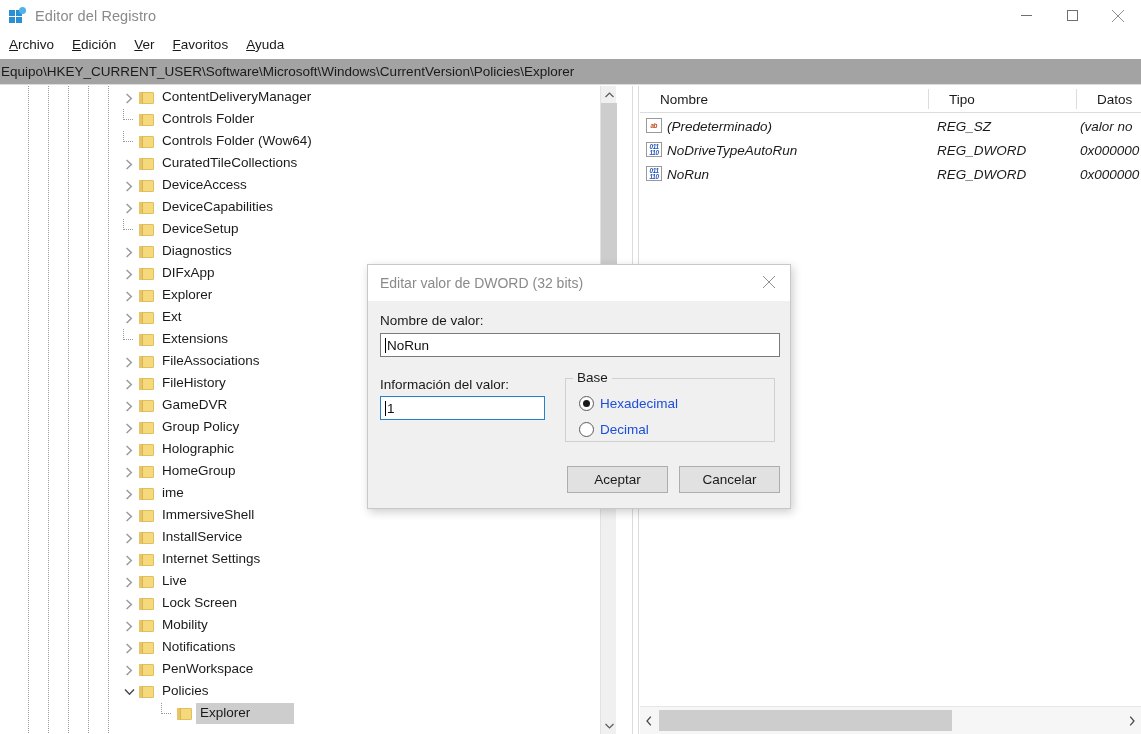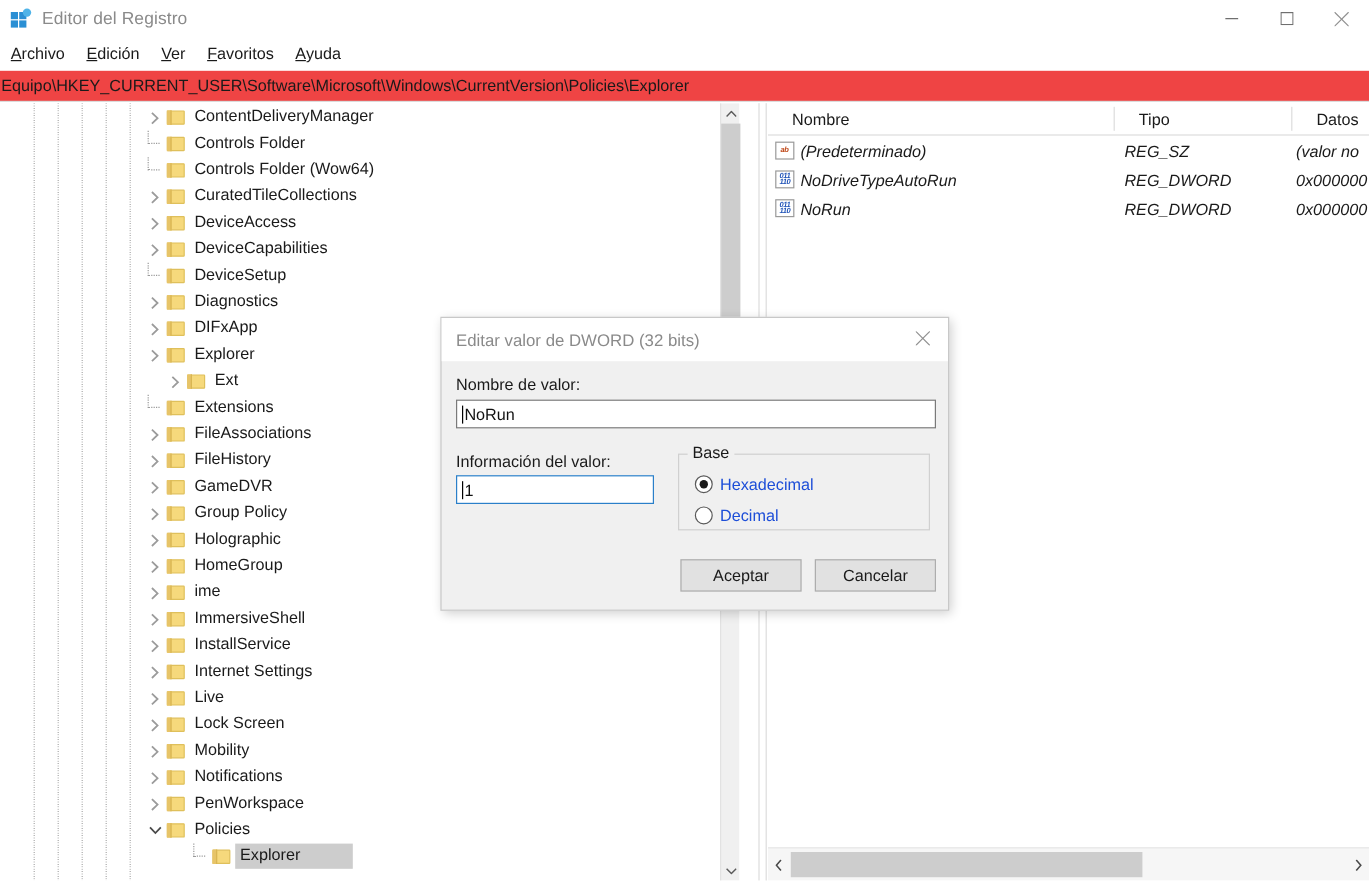--- a/index.html
+++ b/index.html
@@ -55,21 +55,21 @@
     font-size: 13.5px; color: #1a1a1a;
     padding: 2px 9px 2px 9px;
     white-space: nowrap;
   }
   .menu-item .acc { text-decoration: underline; }
   #menubar { padding-left: 0px; }
 
   
   #addressbar {
     position: absolute; left: 0; top: 59px; width: 1141px; height: 26px;
-    background: #ef4444;
+    background: #a3a3a3;
     border-bottom: 1px solid #dcdcdc;
     display: flex; align-items: center;
   }
   #address-text {
     font-size: 13.5px; color: #1a1a1a; white-space: nowrap;
     padding-left: 1px;
   }
 
   
   #content {
@@ -424,21 +424,21 @@
                 <svg width="8" height="11" viewBox="0 0 8 11">
                   <polyline points="1.6,1 6.3,5.5 1.6,10" fill="none" stroke="#9b9b9b" stroke-width="1.5"></polyline>
                 </svg>
               </div>
               <div class="folder" style="left: 139px; top: 4px;">
                 <span class="fb"></span>
                 <span class="fl"></span>
               </div>
               <div class="tlabel" style="left: 162px; top: 2px;">Explorer</div>
             </div>
-            <div class="trow" style="position: absolute; left: 17px; top: 221px; width: 616px;">
+            <div class="trow" style="position: absolute; left: 0px; top: 221px; width: 616px;">
               <div class="chev" style="left: 118px; top: 0px;">
                 <svg width="8" height="11" viewBox="0 0 8 11">
                   <polyline points="1.6,1 6.3,5.5 1.6,10" fill="none" stroke="#9b9b9b" stroke-width="1.5"></polyline>
                 </svg>
               </div>
               <div class="folder" style="left: 139px; top: 4px;">
                 <span class="fb"></span>
                 <span class="fl"></span>
               </div>
               <div class="tlabel" style="left: 162px; top: 2px;">Ext</div>

